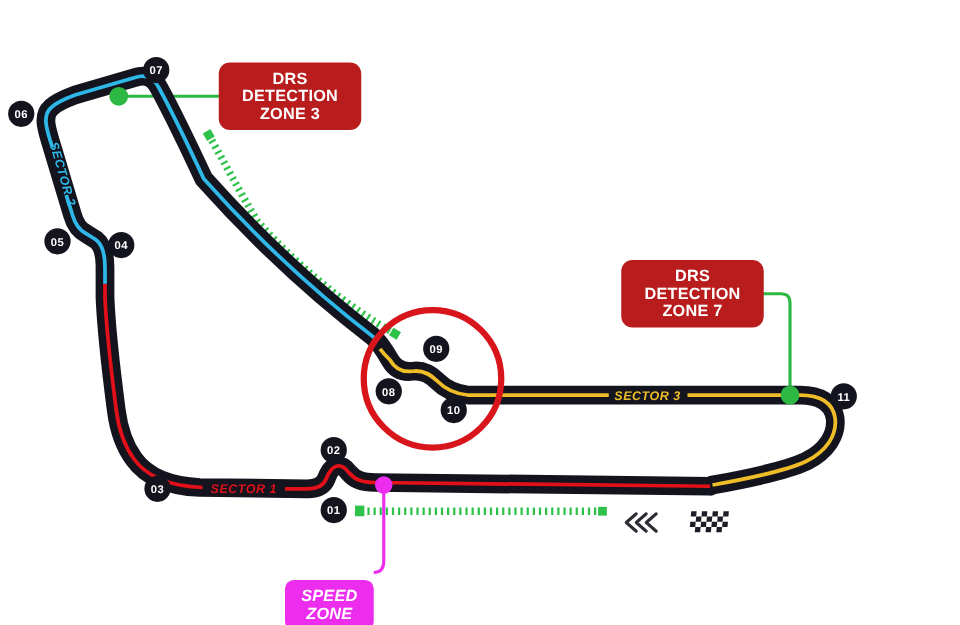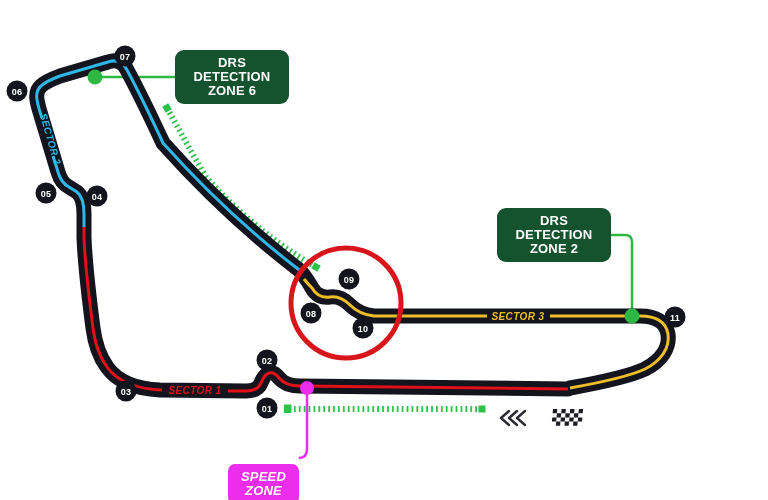--- a/index.html
+++ b/index.html
@@ -6,21 +6,21 @@
   .stage{
     position:relative;width:768px;height:500px;background:#fff;overflow:hidden;
     font-family:"Liberation Sans",sans-serif;
   }
   .stage svg{position:absolute;left:0;top:0;}
   .callout{
     position:absolute;display:flex;flex-direction:column;align-items:center;justify-content:center;
     color:#fff;font-weight:bold;text-align:center;line-height:1.1;letter-spacing:.2px;
     border-radius:9px;box-sizing:border-box;
   }
-  .callout.green{background:#14532d;width:114px;height:54px;font-size:13px;}
+  .callout.green{background:#b91c1c;width:114px;height:54px;font-size:13px;}
   .callout.magenta{background:#ed2dee;width:71px;height:40px;font-size:13px;border-radius:7px;}
   .drs1{left:175px;top:50px;}
   .drs2{left:497px;top:208px;}
   .strap{left:228px;top:464px;font-style:italic;}
   .turn-num{fill:#fff;font-weight:bold;font-size:9px;letter-spacing:.3px;}
   .sector-label{font-weight:bold;font-style:italic;font-size:10px;letter-spacing:.4px;}
 </style>
 </head>
 <body>
 
@@ -146,24 +146,24 @@
         <rect x="25.8" y="8.4" width="4.3" height="4.2"></rect>
       <rect x="4.3" y="12.6" width="4.3" height="4.2"></rect>
         <rect x="12.9" y="12.6" width="4.3" height="4.2"></rect>
         <rect x="21.5" y="12.6" width="4.3" height="4.2"></rect>
     </g>
   </svg>
 
   <div class="callout green drs1">
     <span>DRS</span>
     <span>DETECTION</span>
-    <span>ZONE 6</span>
+    <span>ZONE 3</span>
   </div>
   <div class="callout green drs2">
     <span>DRS</span>
     <span>DETECTION</span>
-    <span>ZONE 2</span>
+    <span>ZONE 7</span>
   </div>
   <div class="callout magenta strap">
     <span>SPEED</span>
     <span>ZONE</span>
   </div>
 </div>
 
 </body></html>

